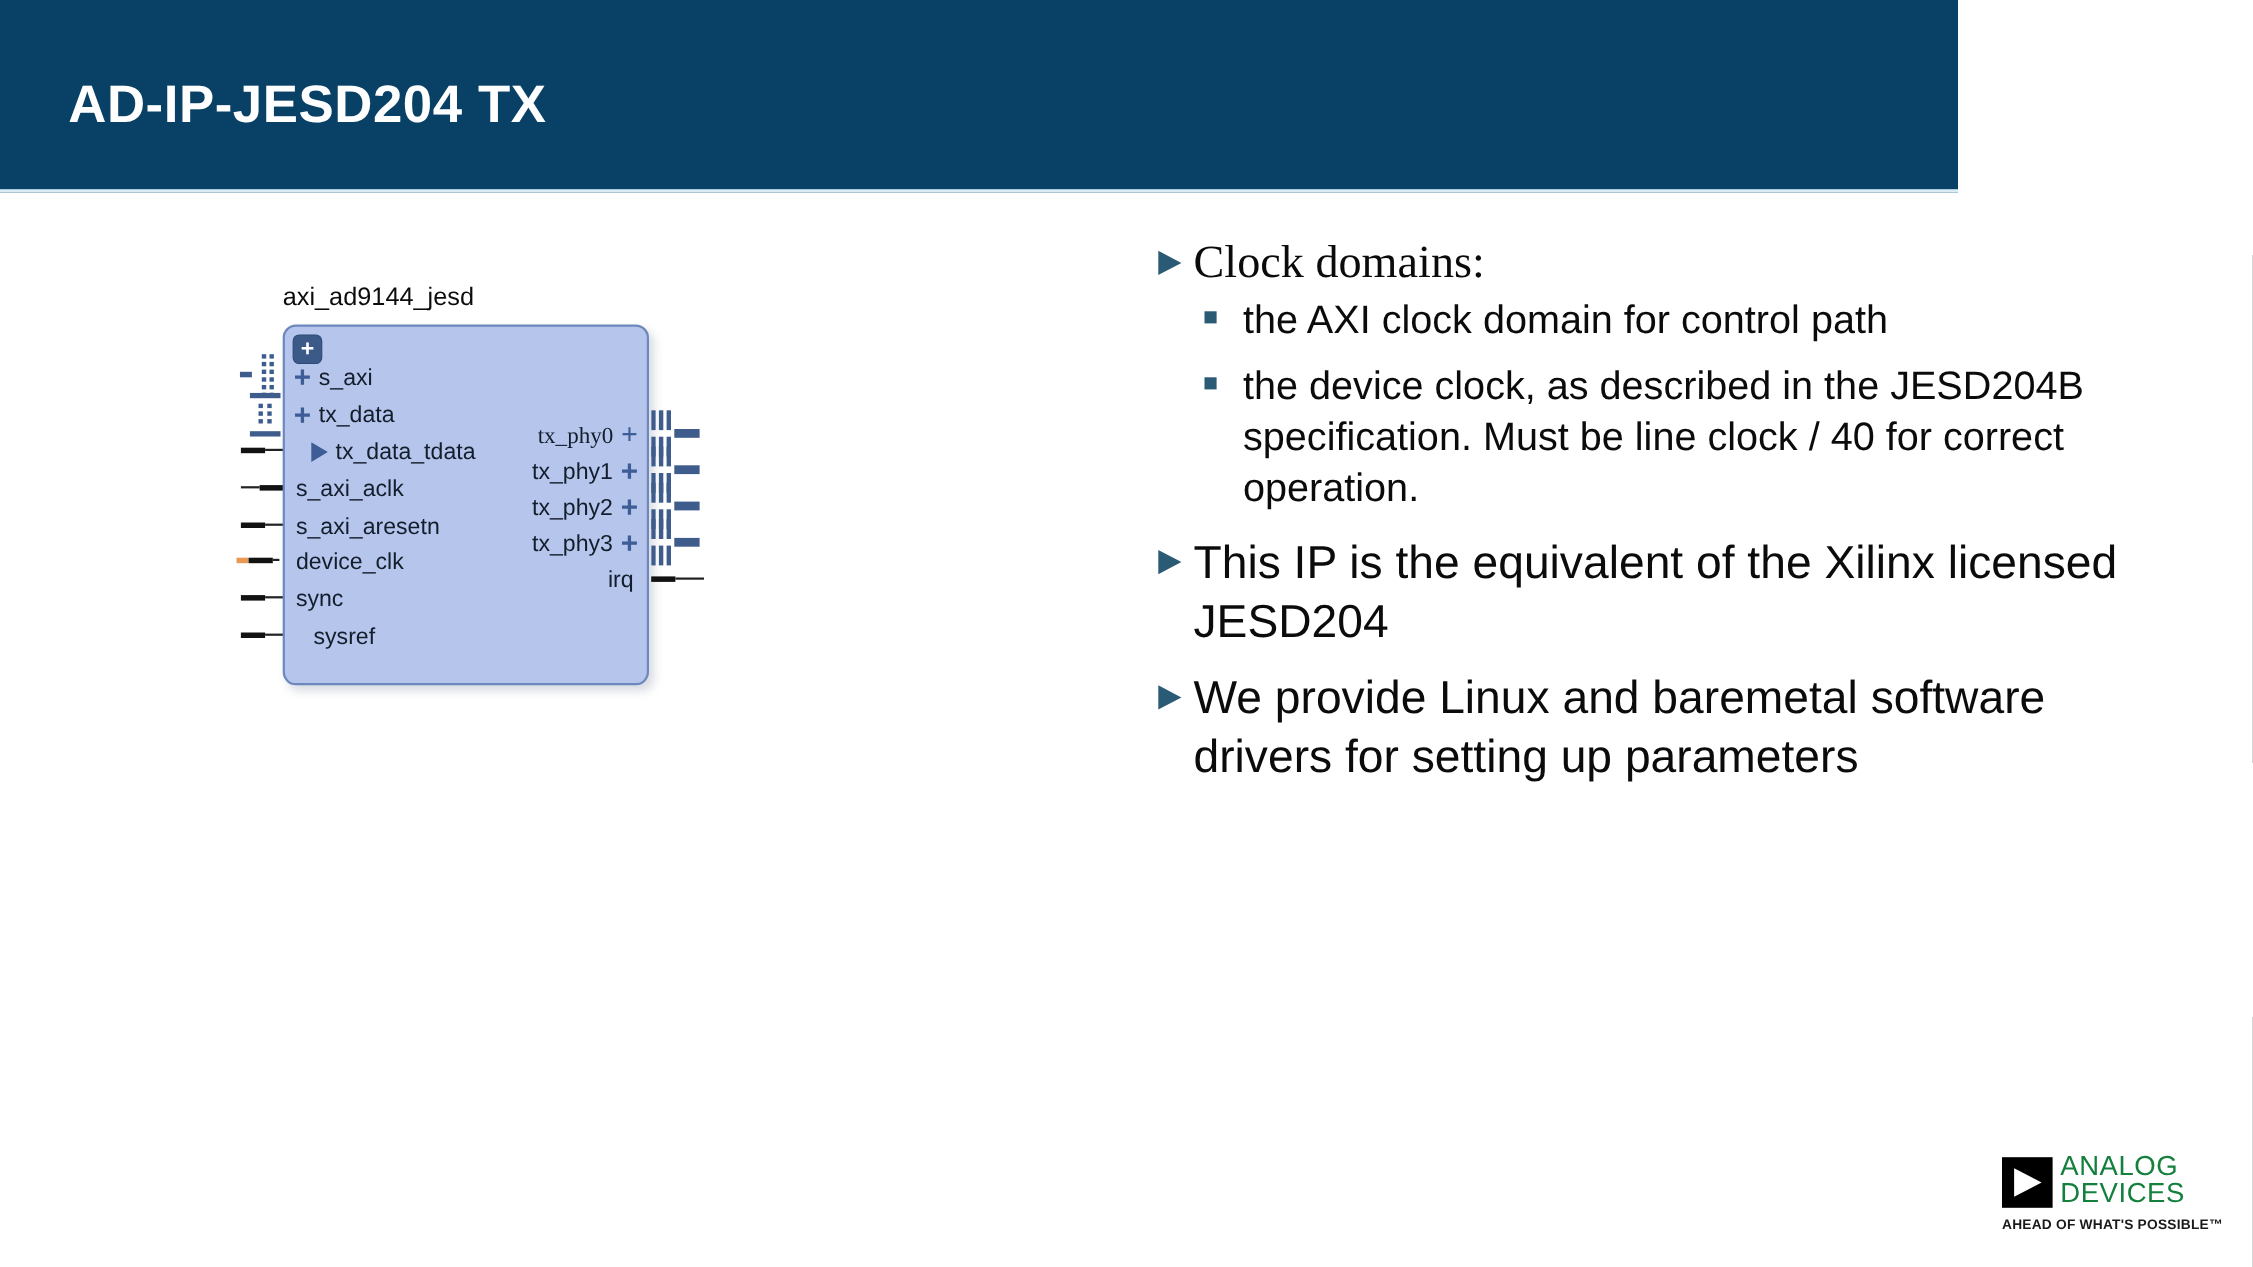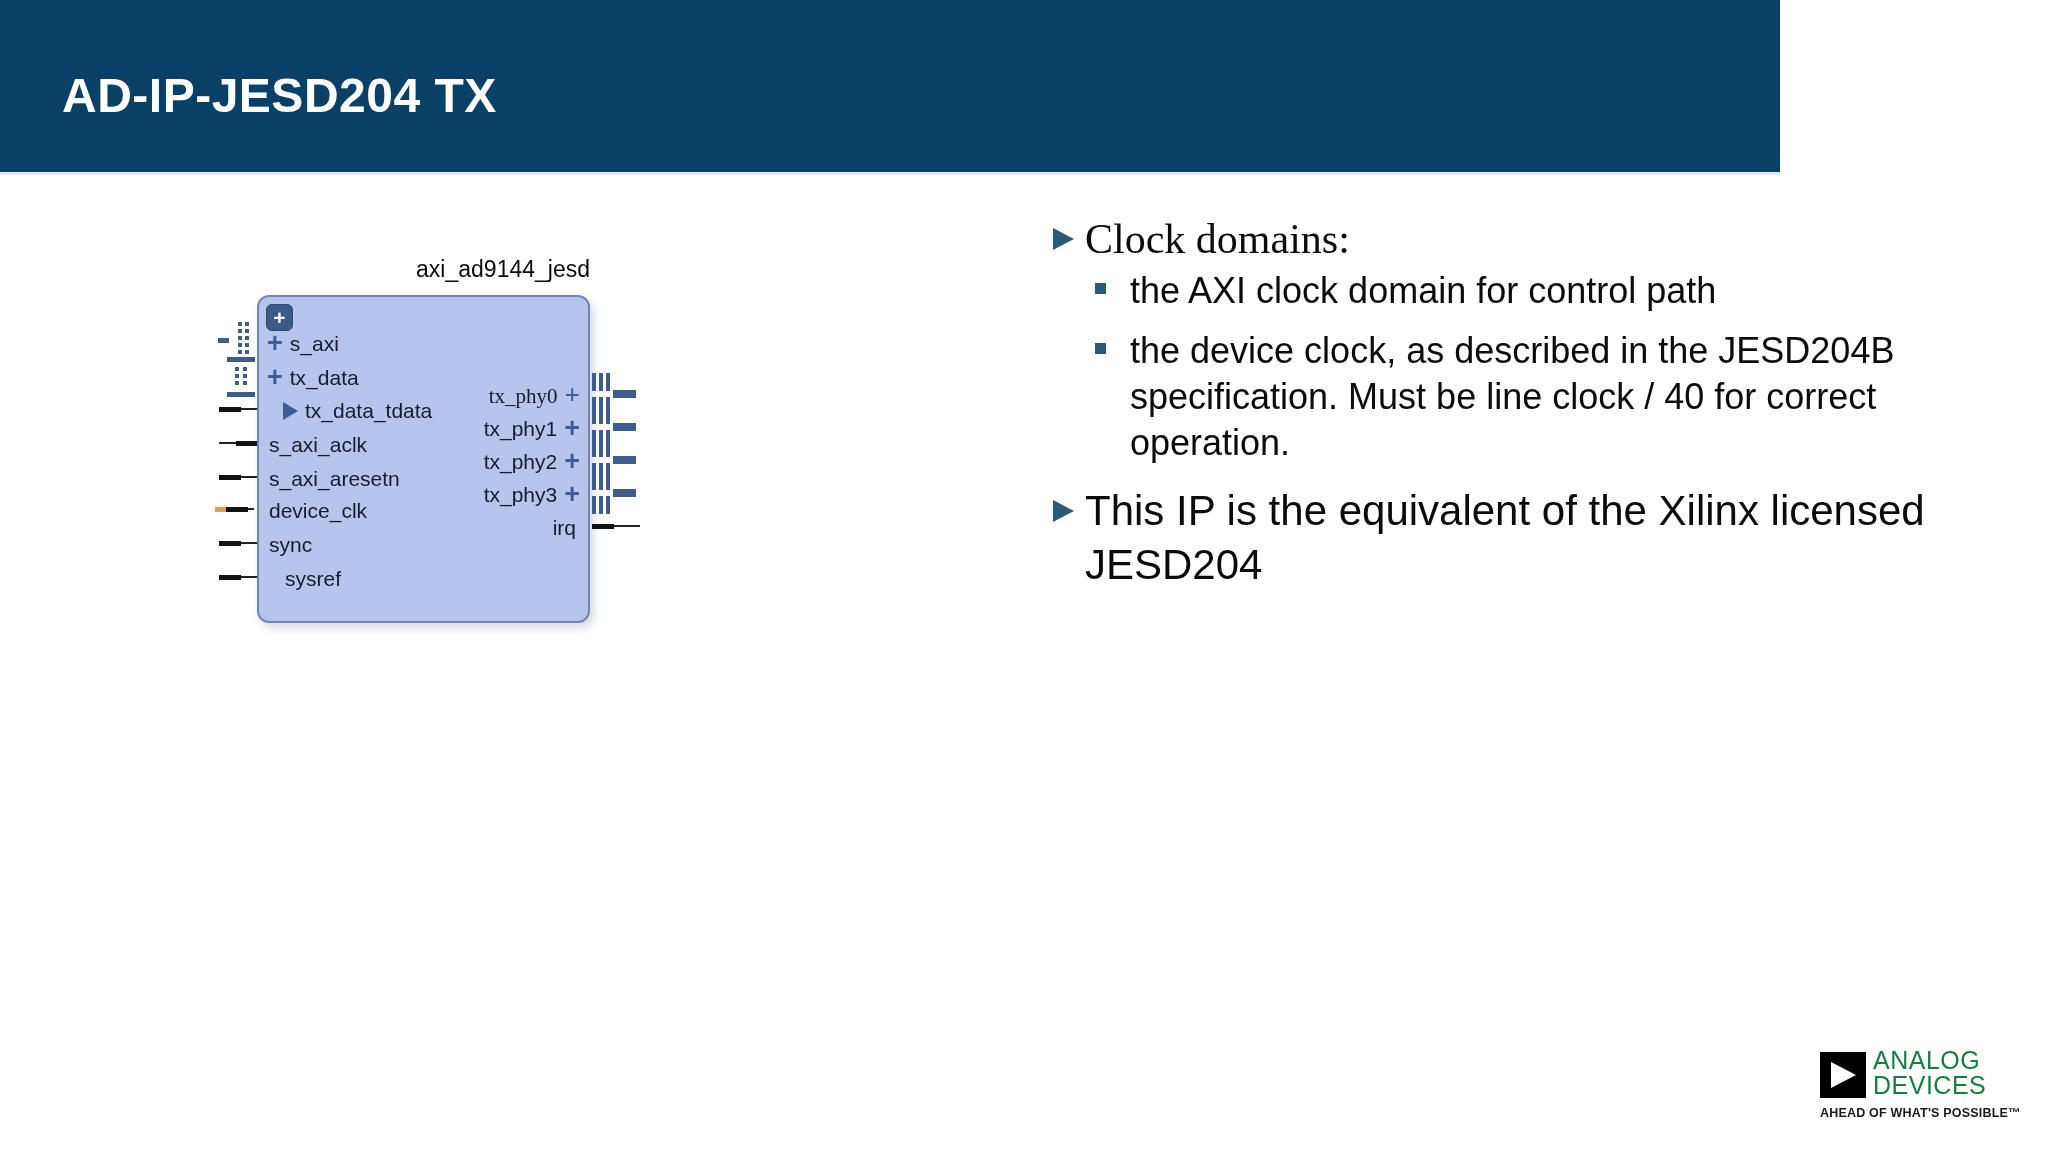--- a/index.html
+++ b/index.html
@@ -16,21 +16,21 @@
   }
   .header .title {
     position:absolute; left:62px; top:68px;
     font-size:48px; font-weight:bold; color:#ffffff; letter-spacing:0.5px;
   }
 
   
   .diagram { position:absolute; left:0; top:0; }
   .block-title {
     position:absolute; left:257px; top:256px; width:333px;
-    text-align:right; font-size:23px; color:#0c0c0c;
+    text-align:left; font-size:23px; color:#0c0c0c;
   }
   .ip-block {
     position:absolute; left:257px; top:295px; width:333px; height:328px;
     background:#b5c5ec; border:2px solid #6e87bc; border-radius:12px;
     box-shadow:4px 5px 9px rgba(110,125,150,0.28);
     box-sizing:border-box;
   }
   .expand-btn {
     position:absolute; left:7px; top:7px; width:25px; height:25px;
     background:#3b5a88; border:1px solid #2e4a74; border-radius:6px;
@@ -276,20 +276,24 @@
       <span>the AXI clock domain for control path</span>
     </p>
     <p class="lvl2 mb18">
       <span class="sq-bullet"></span>
       <span>the device clock, as described in the JESD204B specification. Must be line clock / 40 for correct operation.</span>
     </p>
     <p class="lvl1 mb15">
       <span class="tri-bullet"></span>
       <span>This IP is the equivalent of the Xilinx licensed JESD204</span>
     </p>
+    <p class="lvl1">
+      <span class="tri-bullet"></span>
+      <span>We provide Linux and baremetal software drivers for setting up parameters</span>
+    </p>
   </div>
 
   <div class="logo">
     <div class="logo-box">
       <span class="logo-tri"></span>
     </div>
     <div class="logo-word">
       <div>ANALOG</div>
       <div>DEVICES</div>
     </div>

